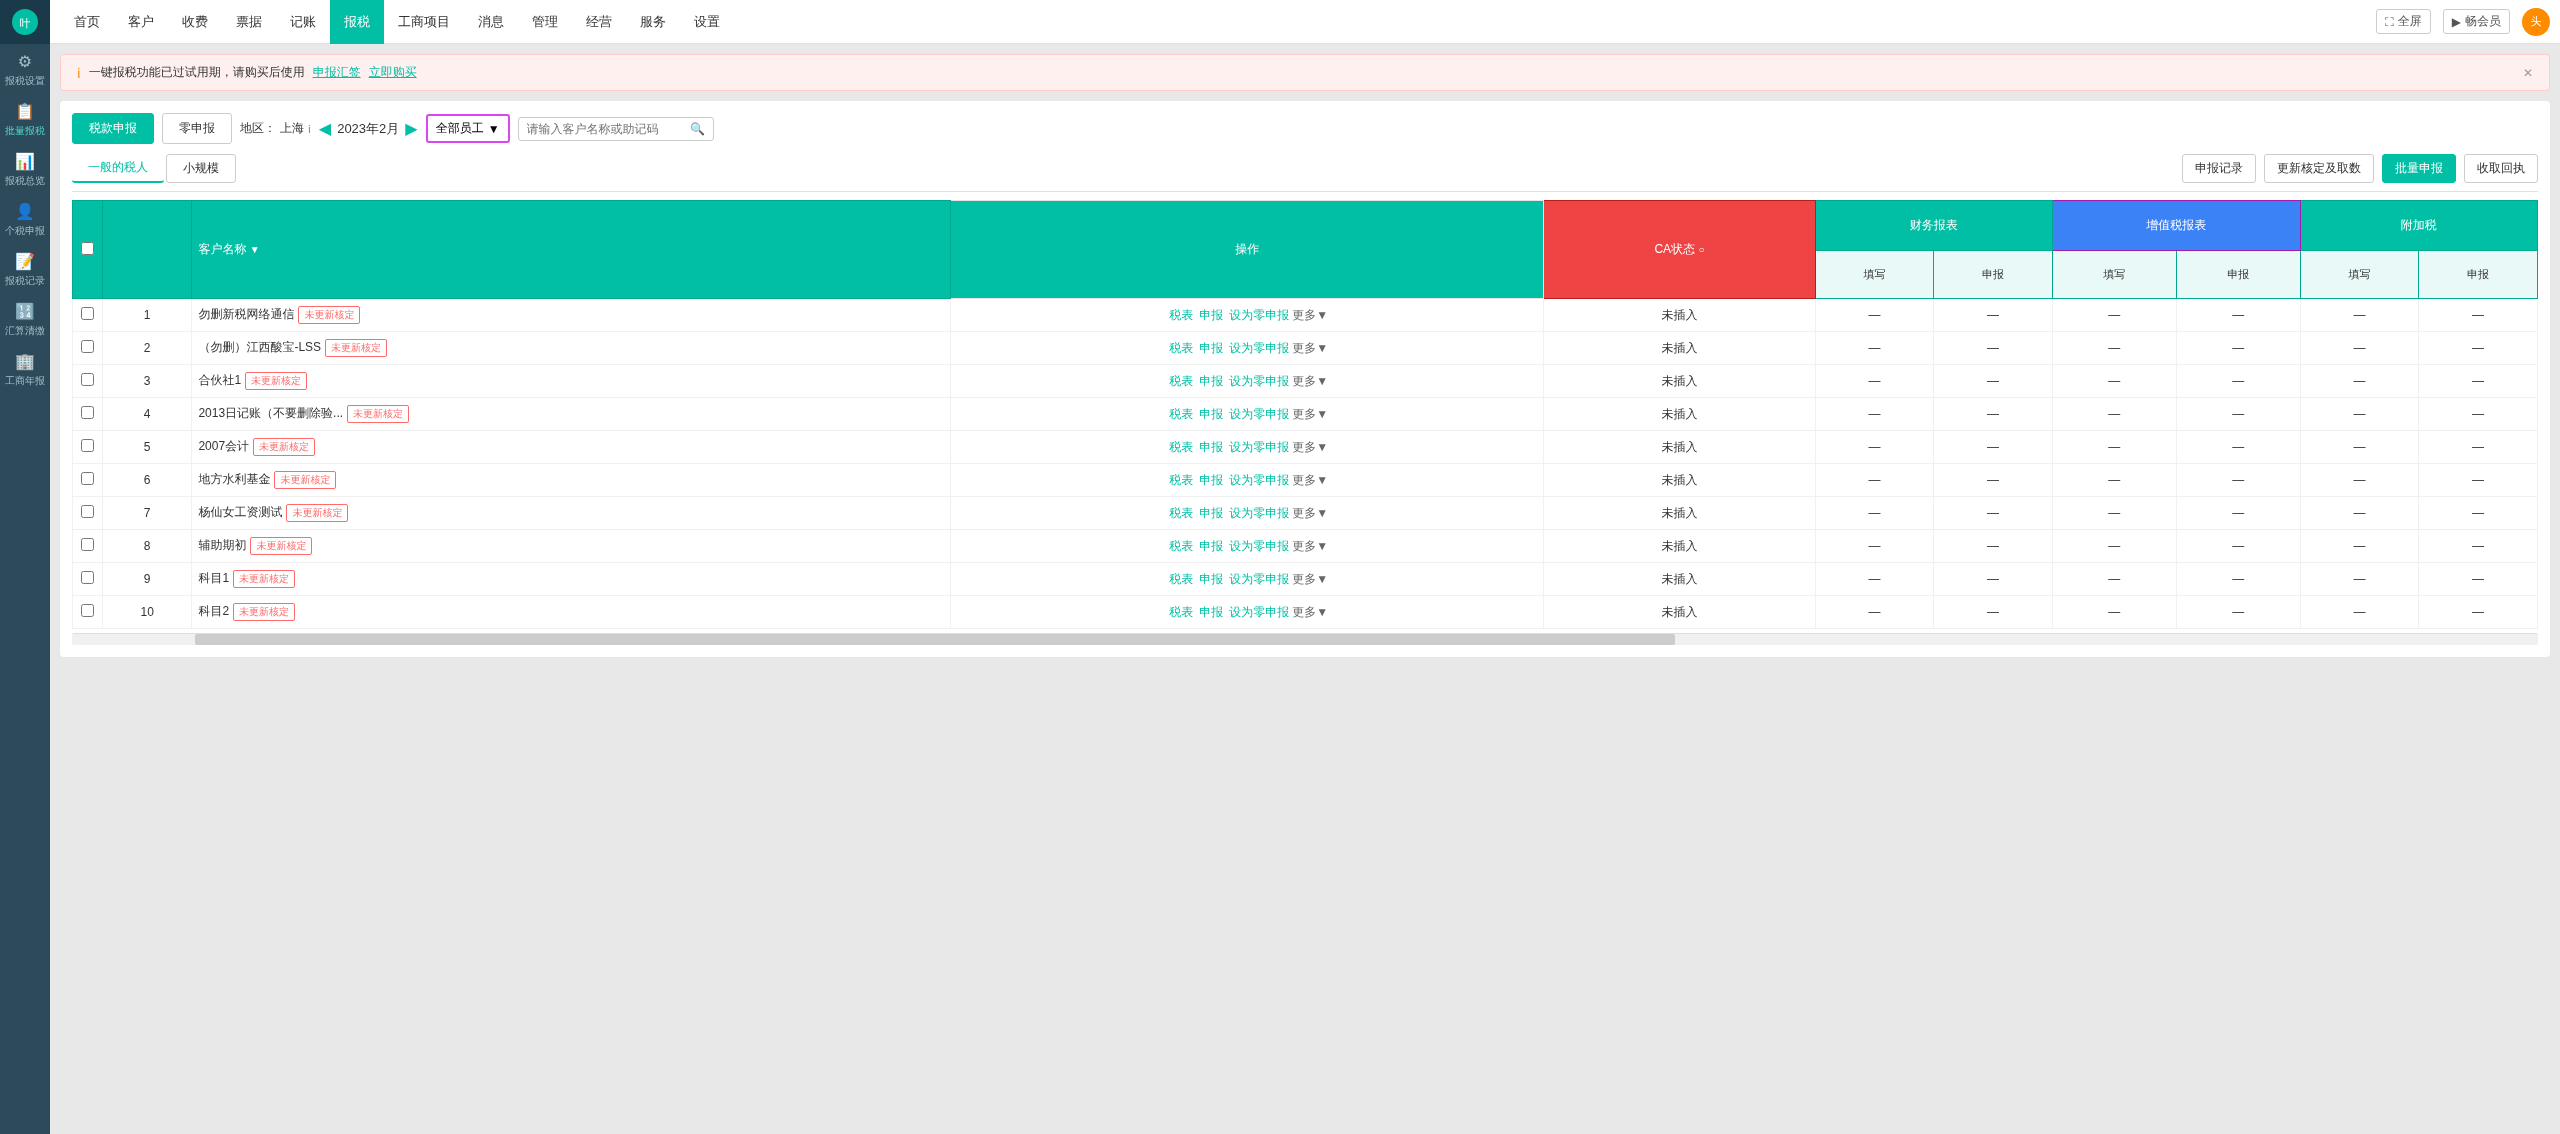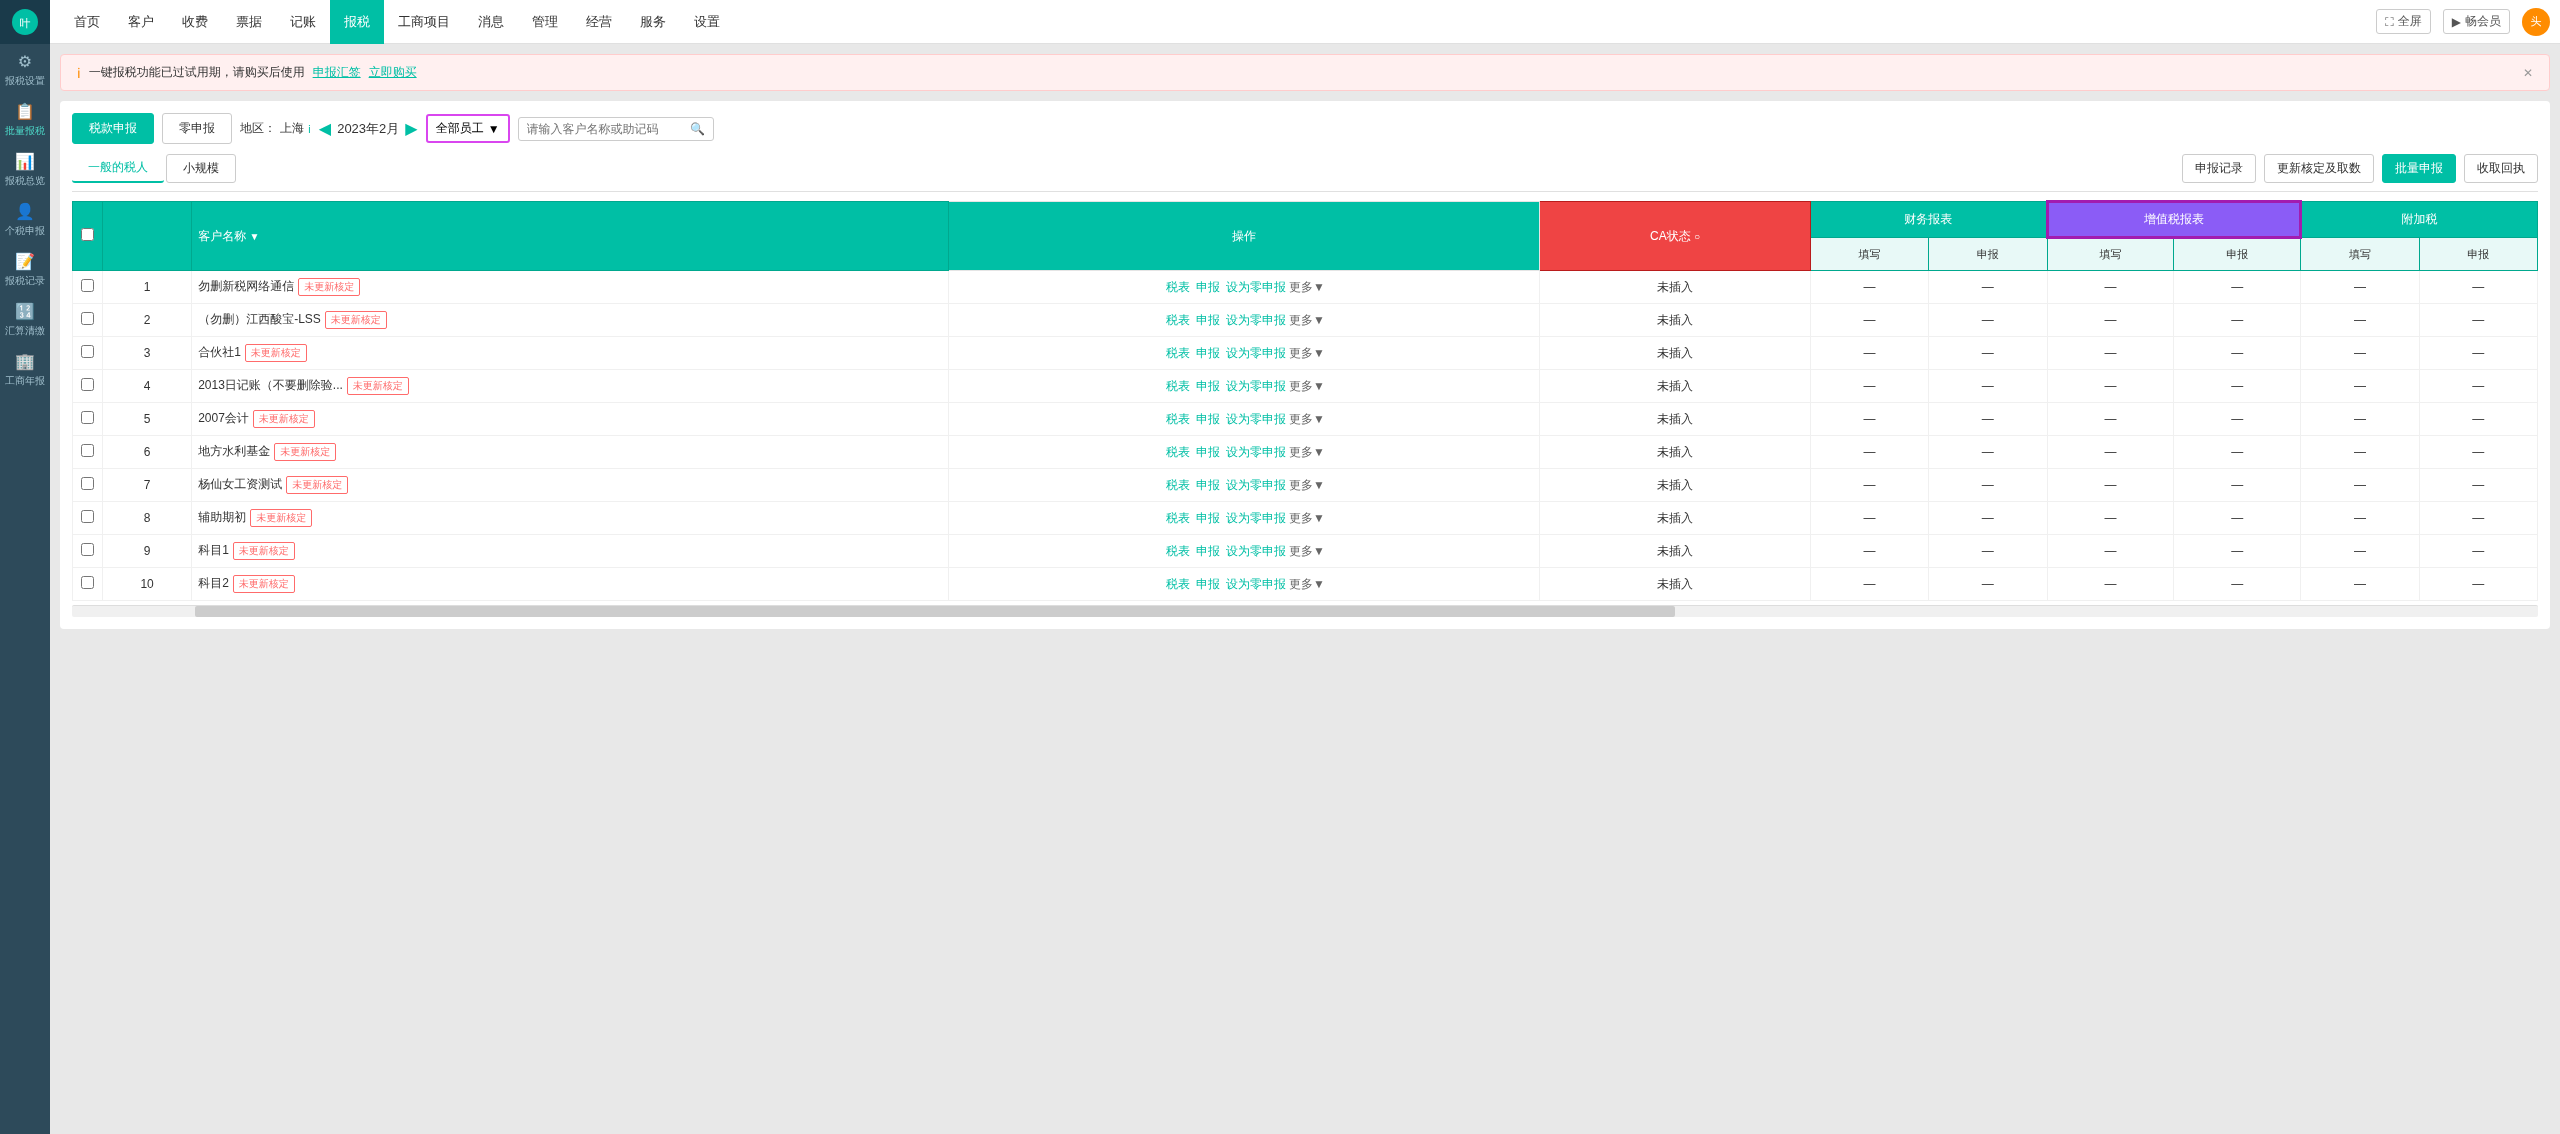--- a/index.html
+++ b/index.html
@@ -232,21 +232,21 @@
     .data-table {
       width: 100%;
       border-collapse: collapse;
       font-size: 12px;
     }
     .data-table thead tr {
       background: #00bfa5;
       color: #fff;
     }
     .data-table thead th {
-      padding: 8px 6px;
+      padding: 16px 6px;
       text-align: center;
       border: 1px solid #00a88e;
       font-weight: normal;
       white-space: nowrap;
     }
     .data-table thead th.left { text-align: left; }
     .data-table tbody tr {
       border-bottom: 1px solid #f0f0f0;
     }
     .data-table tbody td {
@@ -440,21 +440,21 @@
                   <input type="checkbox" style="">
                 </th>
                 <th rowspan="2" style="background:#00bfa5;border:1px solid #00a88e;min-width:24px;"></th>
                 <th rowspan="2" class="left" style="background:#00bfa5;border:1px solid #00a88e;min-width:180px;">
                   <span>客户名称</span>
                   <span style="font-size:10px;cursor:pointer;">▼</span>
                 </th>
                 <th rowspan="2" style="background:#00bfa5;border:1px solid #e5e5e5;min-width:160px;">操作</th>
                 <th rowspan="2" style="background:#ef4444;border:1px solid #b91c1c;min-width:80px;">CA状态 <span style="font-size:10px;cursor:pointer;">○</span></th>
                 <th colspan="2" style="background:#00bfa5;border:1px solid #00a88e;">财务报表</th>
-                <th colspan="2" style="background:#8b5cf6;border:3px solid #a21caf;text-align:center;">增值税报表</th>
+                <th colspan="2" style="background:#3b82f6;border:1px solid #a21caf;text-align:center;">增值税报表</th>
                 <th colspan="2" style="background:#00bfa5;border:1px solid #00a88e;">附加税</th>
               </tr>
               <tr>
                 <th class="sub-header">填写</th>
                 <th class="sub-header">申报</th>
                 <th class="sub-header">填写</th>
                 <th class="sub-header">申报</th>
                 <th class="sub-header">填写</th>
                 <th class="sub-header">申报</th>
               </tr>

